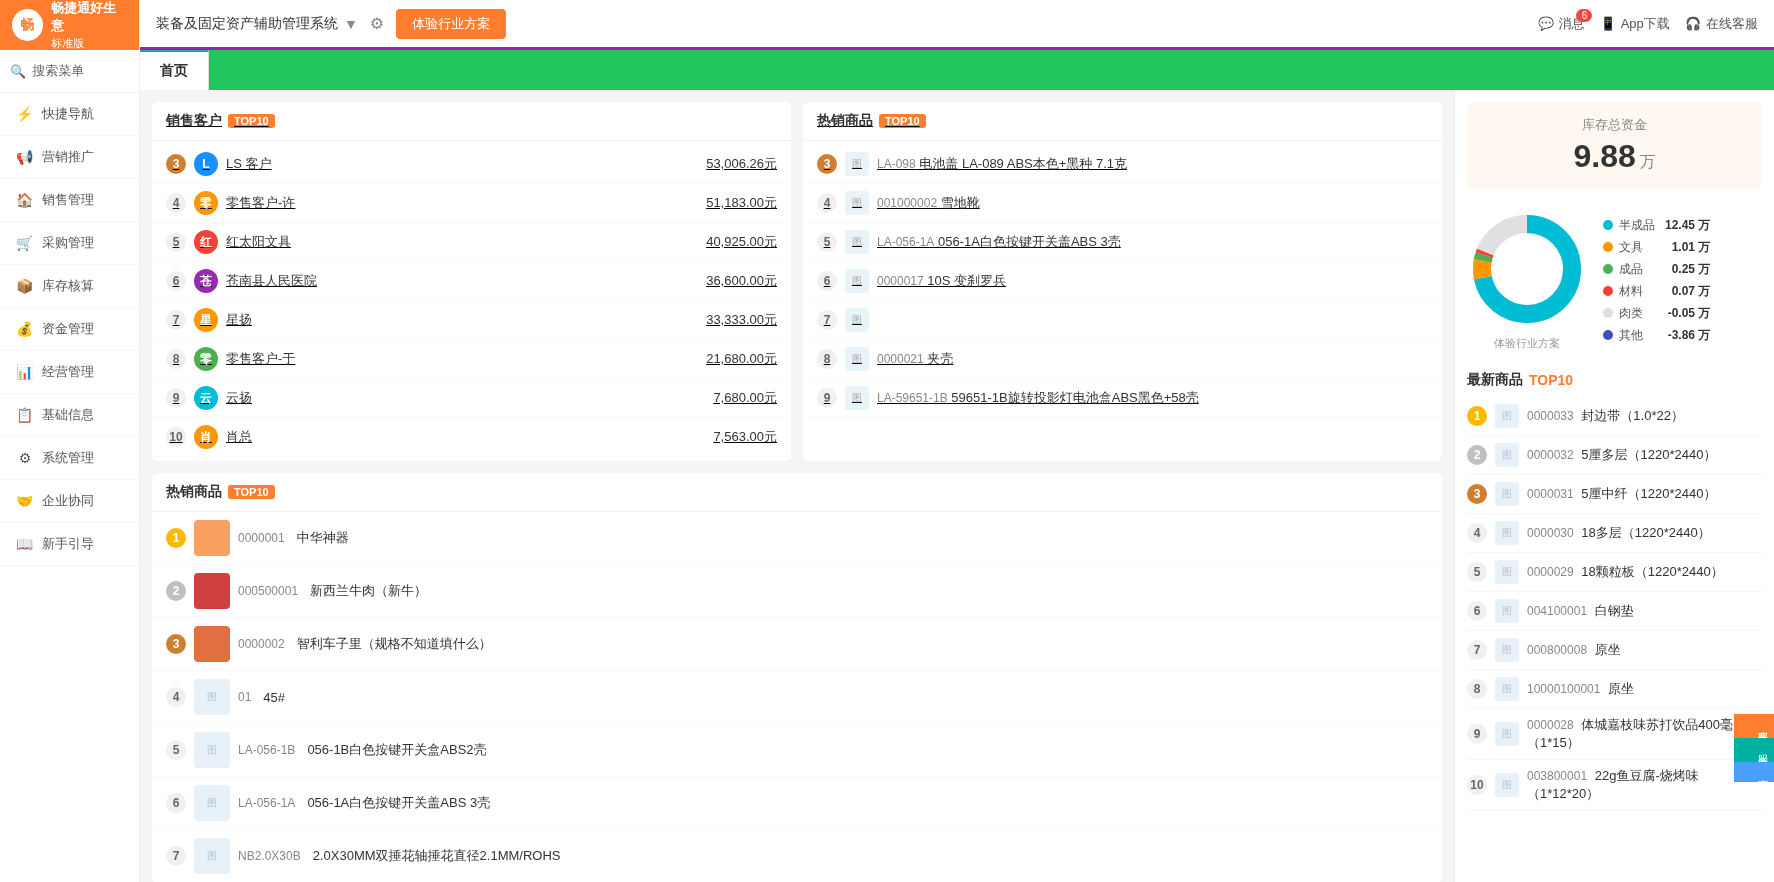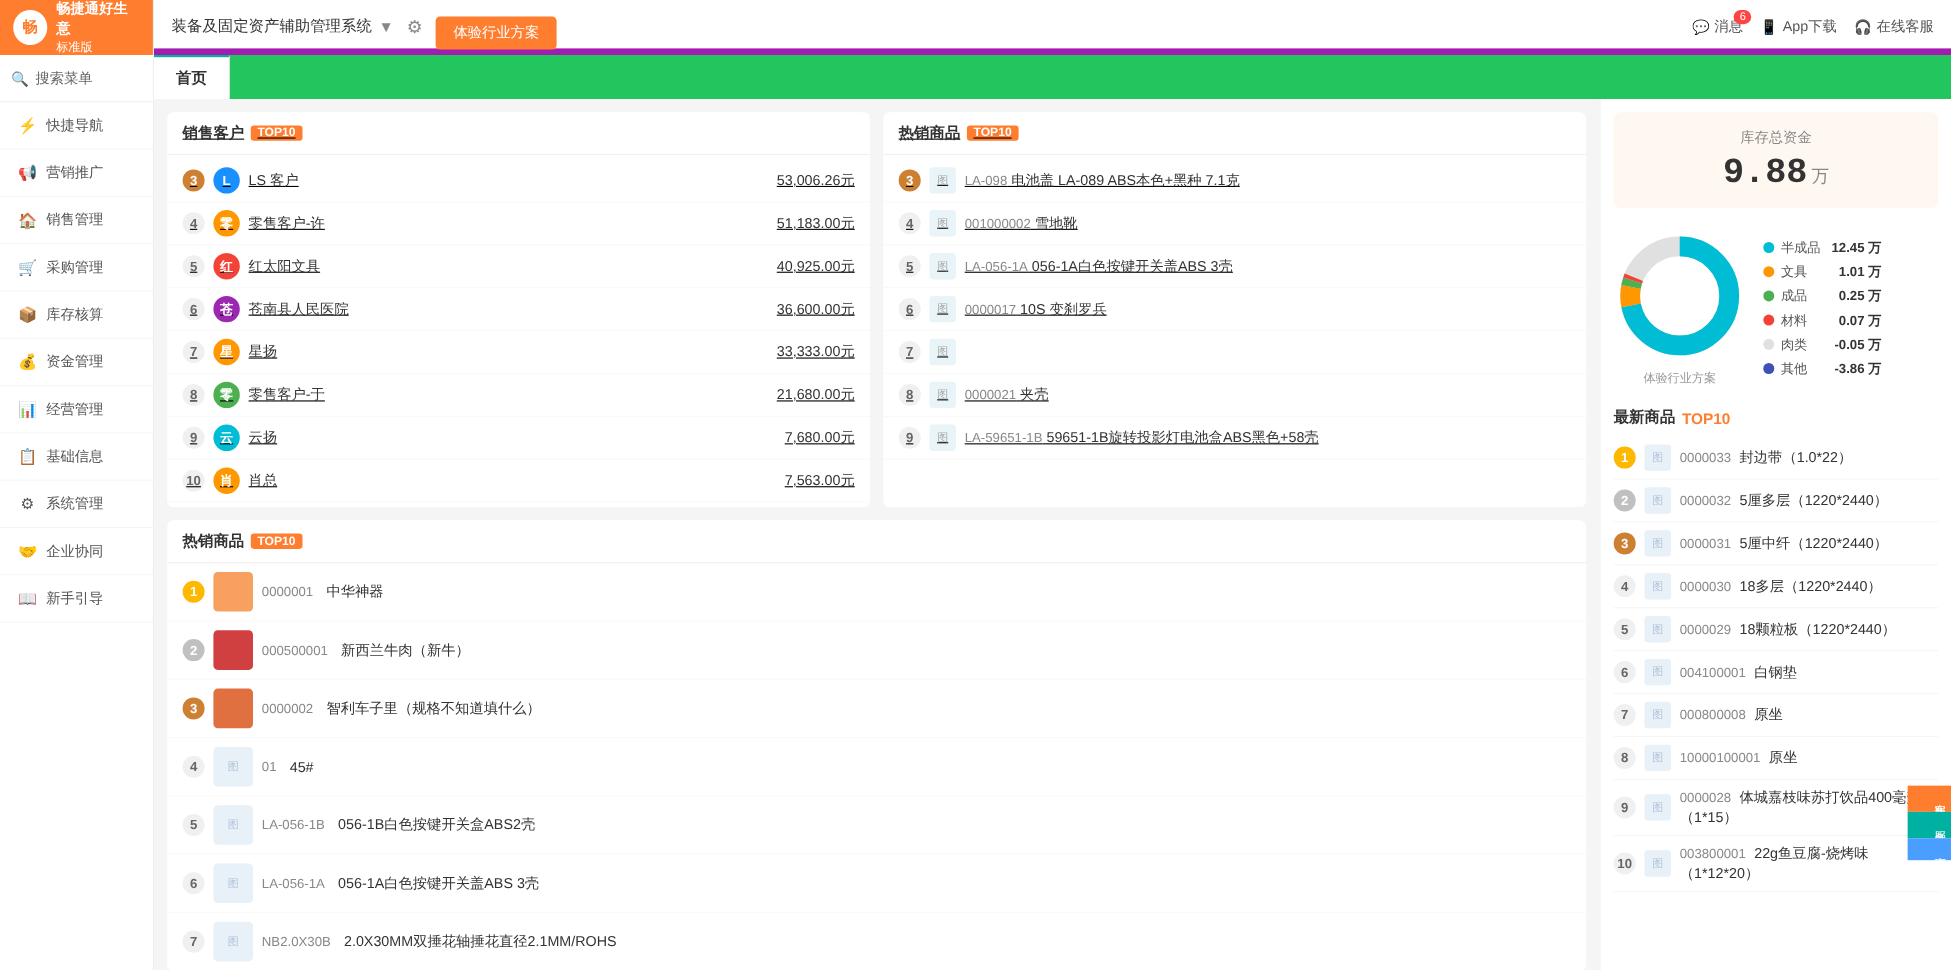--- a/index.html
+++ b/index.html
@@ -62,23 +62,23 @@
     .main-area {
       flex: 1;
       display: flex;
       flex-direction: column;
       overflow: hidden;
     }
     .topbar {
       background: #fff;
       height: 50px;
       display: flex;
-      align-items: flex-start;
+      align-items: center;
       padding: 15px 16px;
-      border-bottom: 6px solid #a21caf;
+      border-bottom: 3px solid #a21caf;
       gap: 12px;
       flex-shrink: 0;
     }
     .topbar-system-name {
       font-size: 14px;
       color: #333;
       display: flex; align-items: center; gap: 6px;
     }
     .topbar-settings-icon { color: #888; cursor: pointer; font-size: 16px; }
     .topbar-trial-btn {
@@ -628,21 +628,21 @@
         </div>
       </div>
 
     </div>
 
     <div class="right-panel">
 
       <div class="inventory-total">
         <div style="font-size:13px;color:#888;margin-bottom:4px;">库存总资金</div>
         <div>
-          <span style="font-size:32px;font-weight:bold;color:#333;font-family:Liberation Mono, monospace;">9.88</span>
+          <span style="font-size:32px;font-weight:bold;color:#333;">9.88</span>
           <span style="font-size:16px;color:#888;">万</span>
         </div>
       </div>
 
       <div class="donut-chart-area">
         <div>
           <svg class="donut-svg" width="120" height="120" viewBox="0 0 120 120">
 
             <circle cx="60" cy="60" r="45" fill="none" stroke="#e0e0e0" stroke-width="18"></circle>
 

